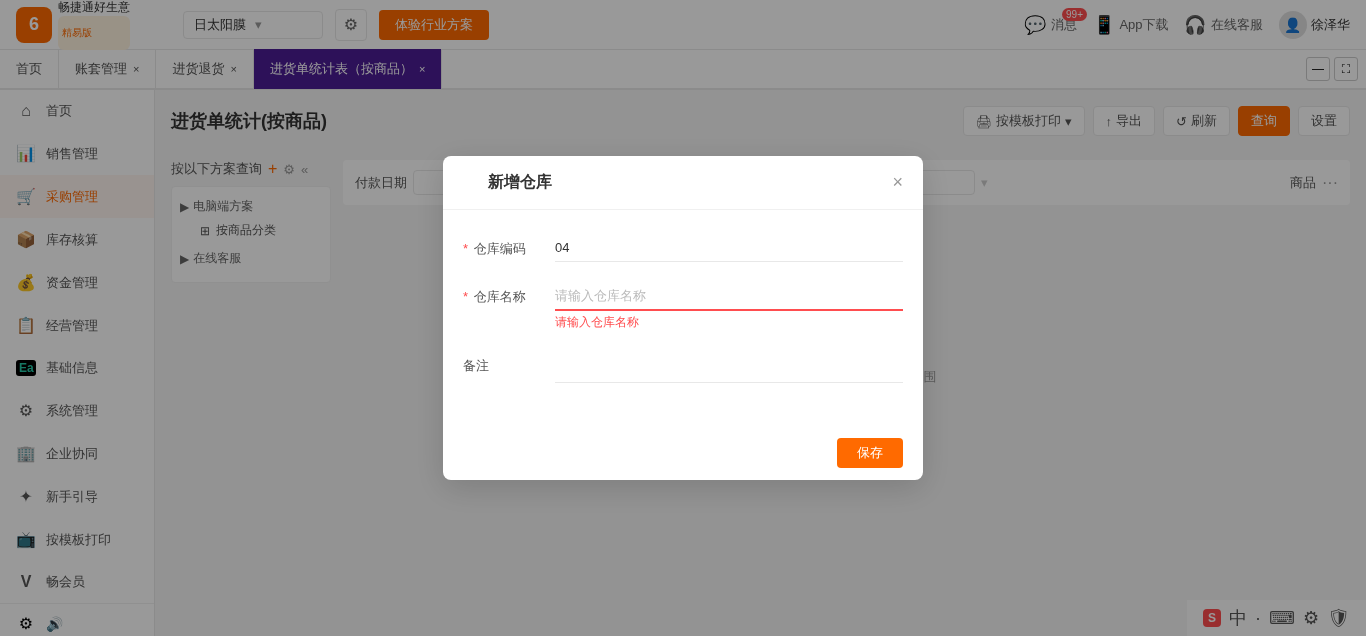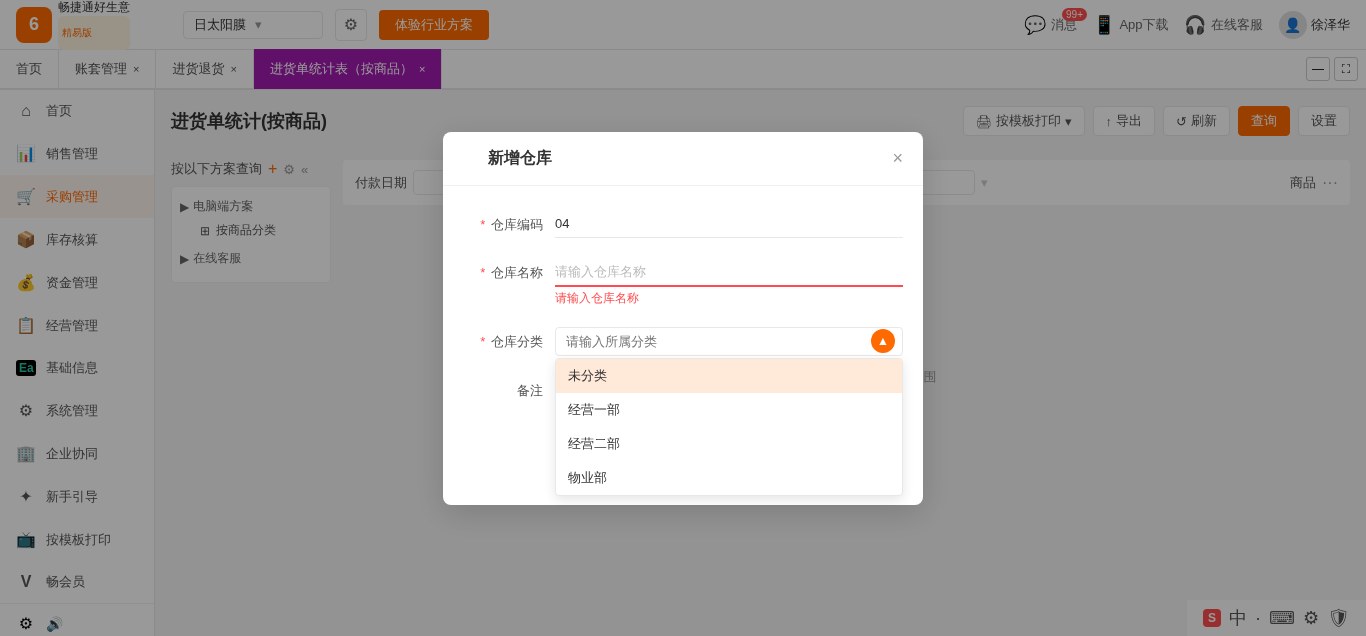--- a/index.html
+++ b/index.html
@@ -62,21 +62,21 @@
       background: #fff; border-bottom: 2px solid #e8e8e8;
       padding: 0 0 0 0;
     }
     .tab-item {
       display: flex; align-items: center; gap: 6px;
       padding: 0 16px; height: 40px; cursor: pointer;
       font-size: 13px; color: #555; border-right: 1px solid #e8e8e8;
       position: relative;
     }
     .tab-item.active {
-      background: #a21caf; color: #fff;
+      background: #4c1d95; color: #fff;
     }
     .tab-close { font-size: 11px; cursor: pointer; color: inherit; }
     .tab-spacer { flex: 1; }
     .tab-controls { display: flex; align-items: center; padding: 0 8px; gap: 4px; }
     .tab-ctrl-btn { width: 24px; height: 24px; border: 1px solid #ccc; border-radius: 3px; display: flex; align-items: center; justify-content: center; cursor: pointer; background: #fff; font-size: 12px; }
 
     
     .main-layout { display: flex; height: calc(636px - 90px); }
 
     
@@ -140,21 +140,21 @@
       padding: 16px 20px; border-bottom: 1px solid #f0f0f0;
     }
     .modal-title { font-size: 16px; font-weight: bold; color: #333; margin-left: 25px; }
     .modal-close { font-size: 18px; color: #999; cursor: pointer; background: none; border: none; }
     .modal-body { padding: 24px 20px 20px; }
     .form-row {
       display: flex; align-items: flex-start; gap: 12px;
       margin-bottom: 20px;
     }
     .form-label {
-      font-size: 13px; color: #555; width: 80px; text-align: right;
+      font-size: 13px; color: #555; width: 80px; 
       padding-top: 6px; flex-shrink: 0;
     }
     .required-star { color: #ff4d4f; margin-right: 2px; }
     .form-control-wrap { flex: 1; position: relative; }
     .form-input {
       width: 100%; border: none; border-bottom: 1px solid #e8e8e8;
       padding: 6px 0; font-size: 13px; color: #333; outline: none;
       background: transparent;
     }
     .form-input.error-border { border-bottom: 2px solid #ff4d4f; }
@@ -444,46 +444,20 @@
         <div class="form-label">
           <span class="required-star">*</span>
           <span>仓库名称</span>
         </div>
         <div class="form-control-wrap">
           <input class="form-input error-border" placeholder="请输入仓库名称" style="">
           <div class="error-msg">请输入仓库名称</div>
         </div>
       </div>
 
-      <div class="form-row" style="position:relative;">
-        <div class="form-label">
-          <span class="required-star">*</span>
-          <span>仓库分类</span>
-        </div>
-        <div class="form-control-wrap dropdown-wrap">
-          <input class="dropdown-input" placeholder="请输入所属分类" style="">
-          <div class="dropdown-arrow">
-            <span>▲</span>
-          </div>
-          <div class="dropdown-list">
-            <div class="dropdown-option highlighted">
-              <span>未分类</span>
-            </div>
-            <div class="dropdown-option">
-              <span>经营一部</span>
-            </div>
-            <div class="dropdown-option">
-              <span>经营二部</span>
-            </div>
-            <div class="dropdown-option">
-              <span>物业部</span>
-            </div>
-          </div>
-        </div>
-      </div>
 
       <div class="form-row">
         <div class="form-label">备注</div>
         <div class="form-control-wrap">
           <textarea class="form-textarea" style=""></textarea>
         </div>
       </div>
     </div>
     <div class="modal-footer">
       <button class="btn-save">保存</button>

